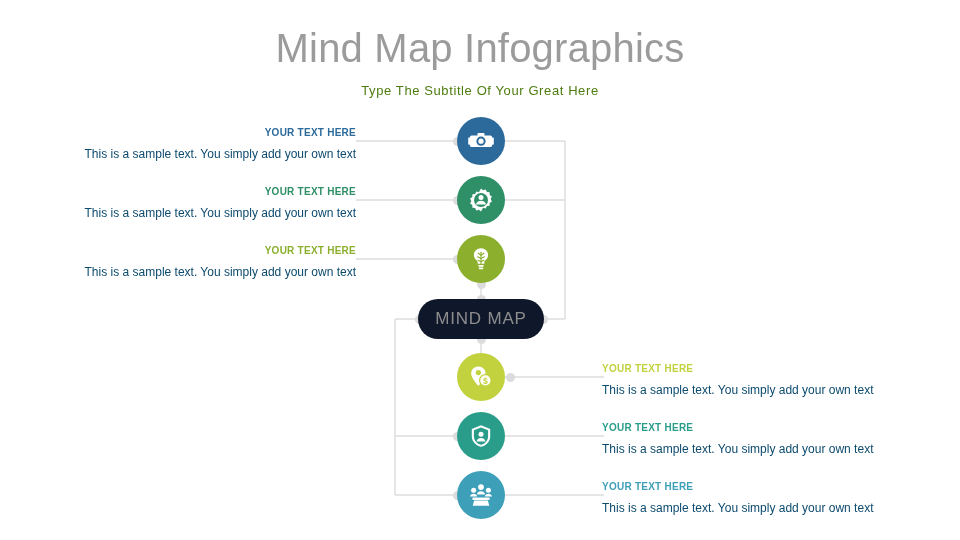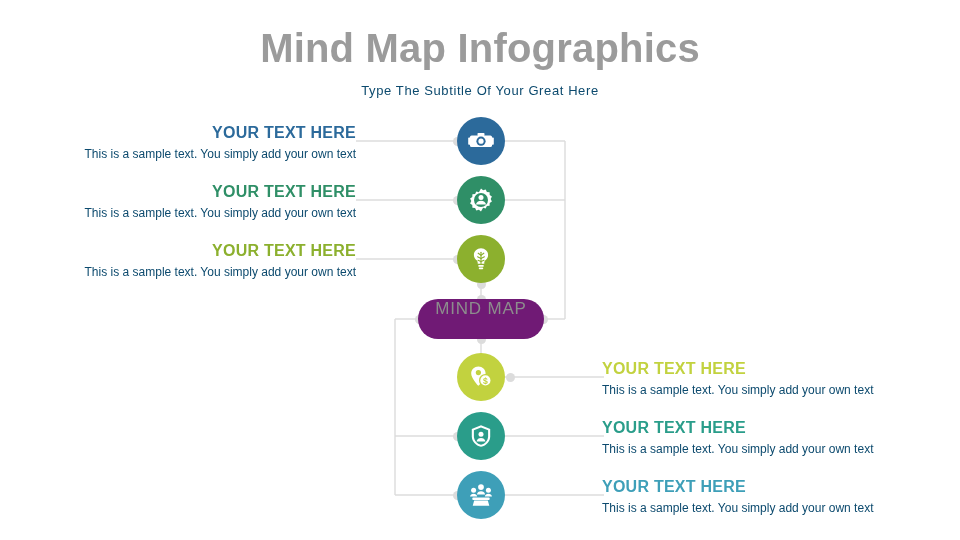--- a/index.html
+++ b/index.html
@@ -22,52 +22,53 @@
     width: 960px; height: 540px;
   }
 
   
   #title {
     position: absolute;
     left: 0; top: 26px;
     width: 960px;
     text-align: center;
     font-size: 40px;
-    font-weight: 700;
+    font-weight: 400;
     color: #9b9b9b;
     letter-spacing: 0.2px;
     white-space: nowrap;
   }
   #subtitle {
     position: absolute;
     left: 0; top: 83px;
     width: 960px;
     text-align: center;
     font-size: 13px;
     font-weight: 400;
-    color: #0c4a6e;
+    color: #4d7c0f;
     letter-spacing: 0.6px;
     white-space: nowrap;
   }
 
   
   #wires {
     position: absolute;
     left: 0; top: 0;
     width: 960px; height: 540px;
   }
 
   
   #center-node {
     position: absolute;
     left: 418px; top: 299px;
     width: 126px; height: 40px;
-    background: #701a75;
+    background: #0f172a;
     border-radius: 20px;
     display: flex;
+    align-items: center;
     justify-content: center;
   }
   #center-node-label {
     font-size: 17px;
     color: #8d8d8d;
     letter-spacing: 0.8px;
     white-space: nowrap;
   }
 
   
@@ -80,21 +81,21 @@
     justify-content: center;
   }
   .node svg { display: block; }
 
   
   .block {
     position: absolute;
     width: 300px;
   }
   .block .head {
-    font-size: 16px;
+    font-size: 10px;
     font-weight: bold;
     letter-spacing: 0.25px;
     line-height: 15px;
     white-space: nowrap;
   }
   .block .body {
     font-size: 12px;
     color: #0c4a6e;
     line-height: 16px;
     margin-top: 6px;

